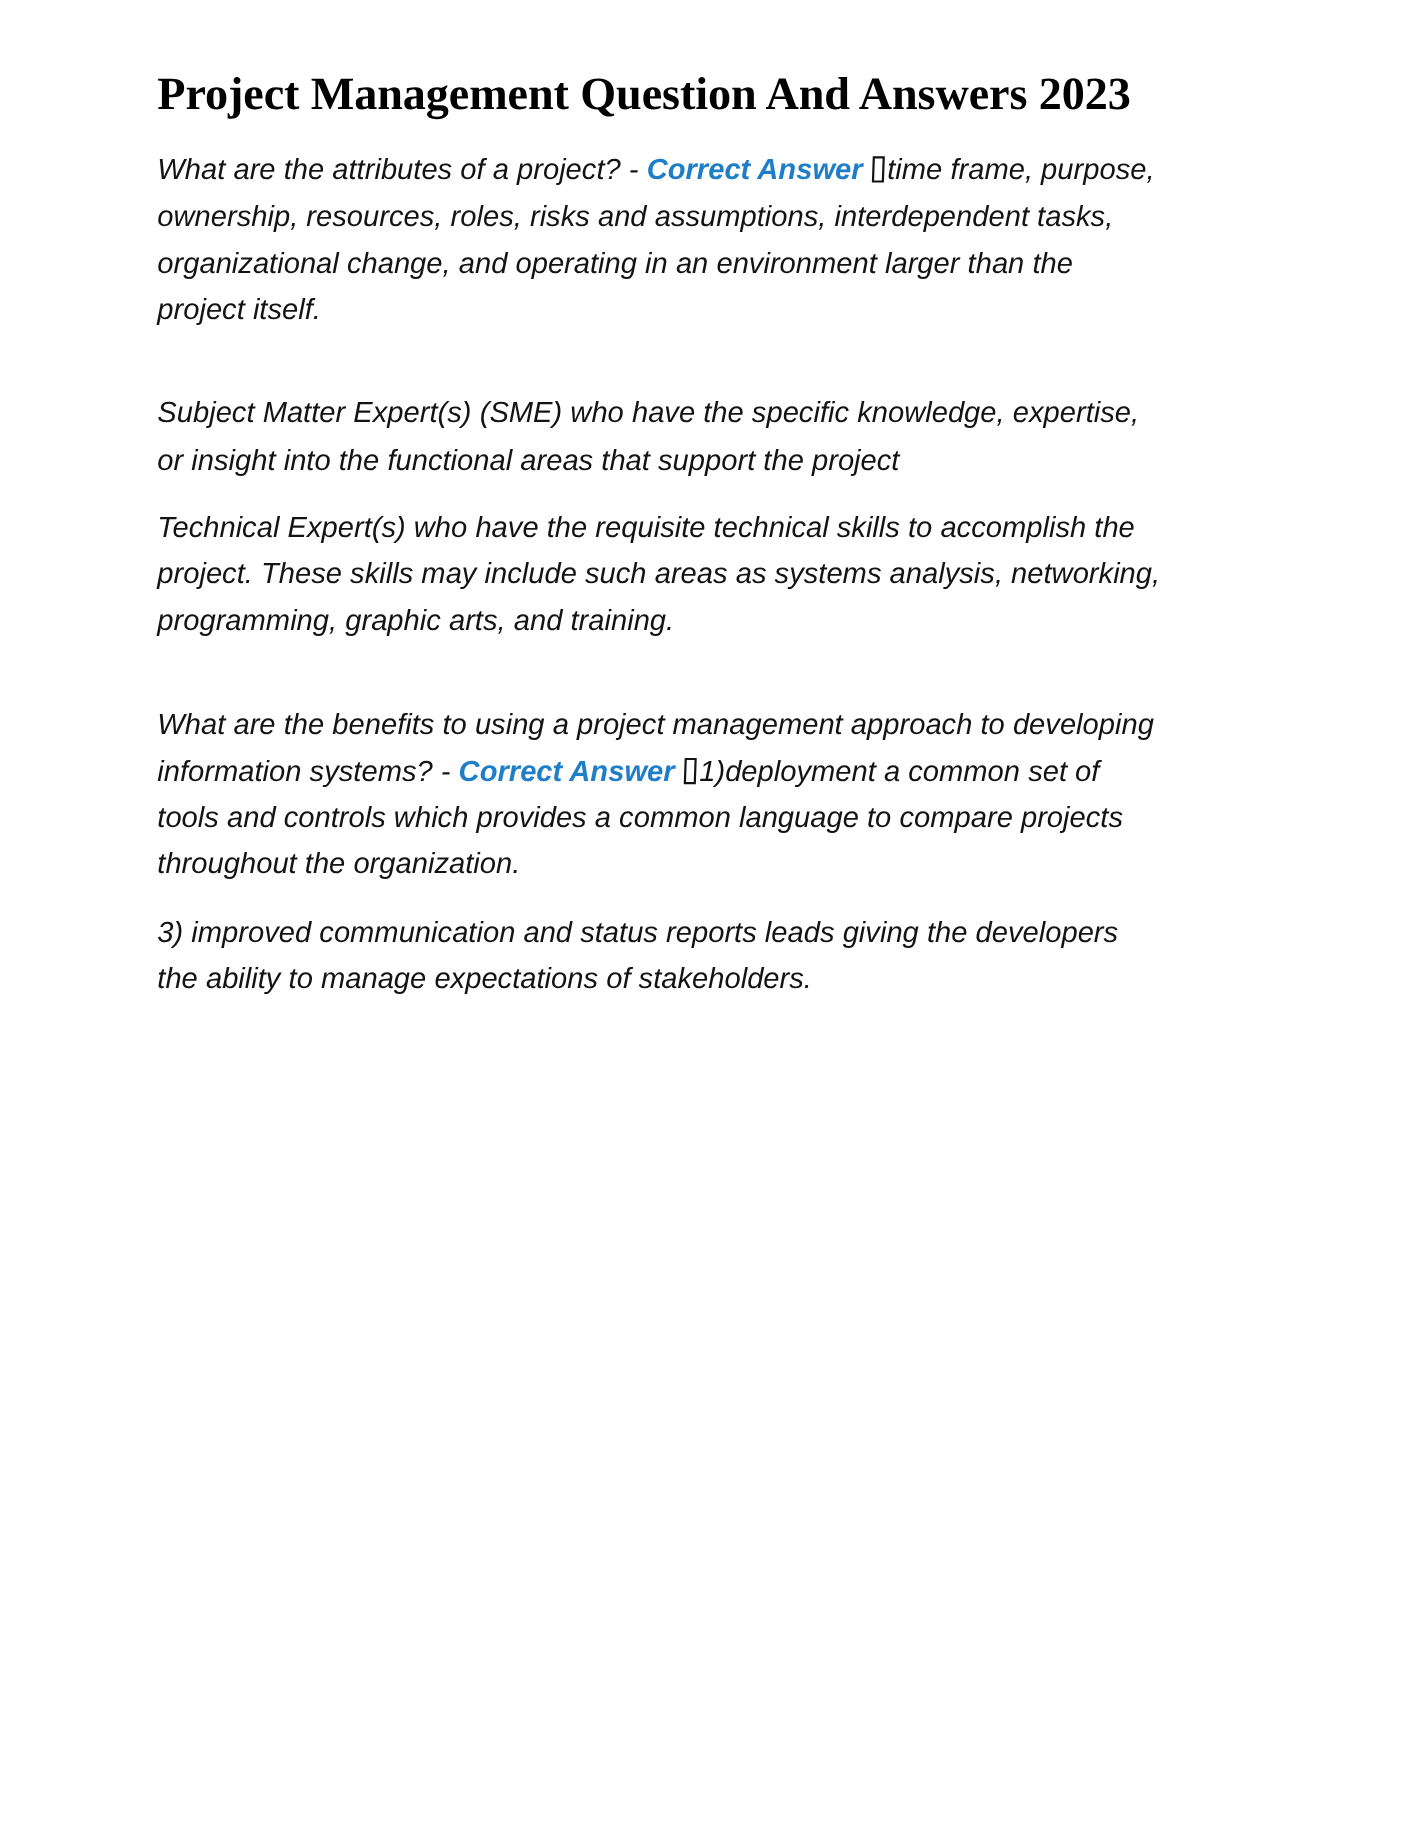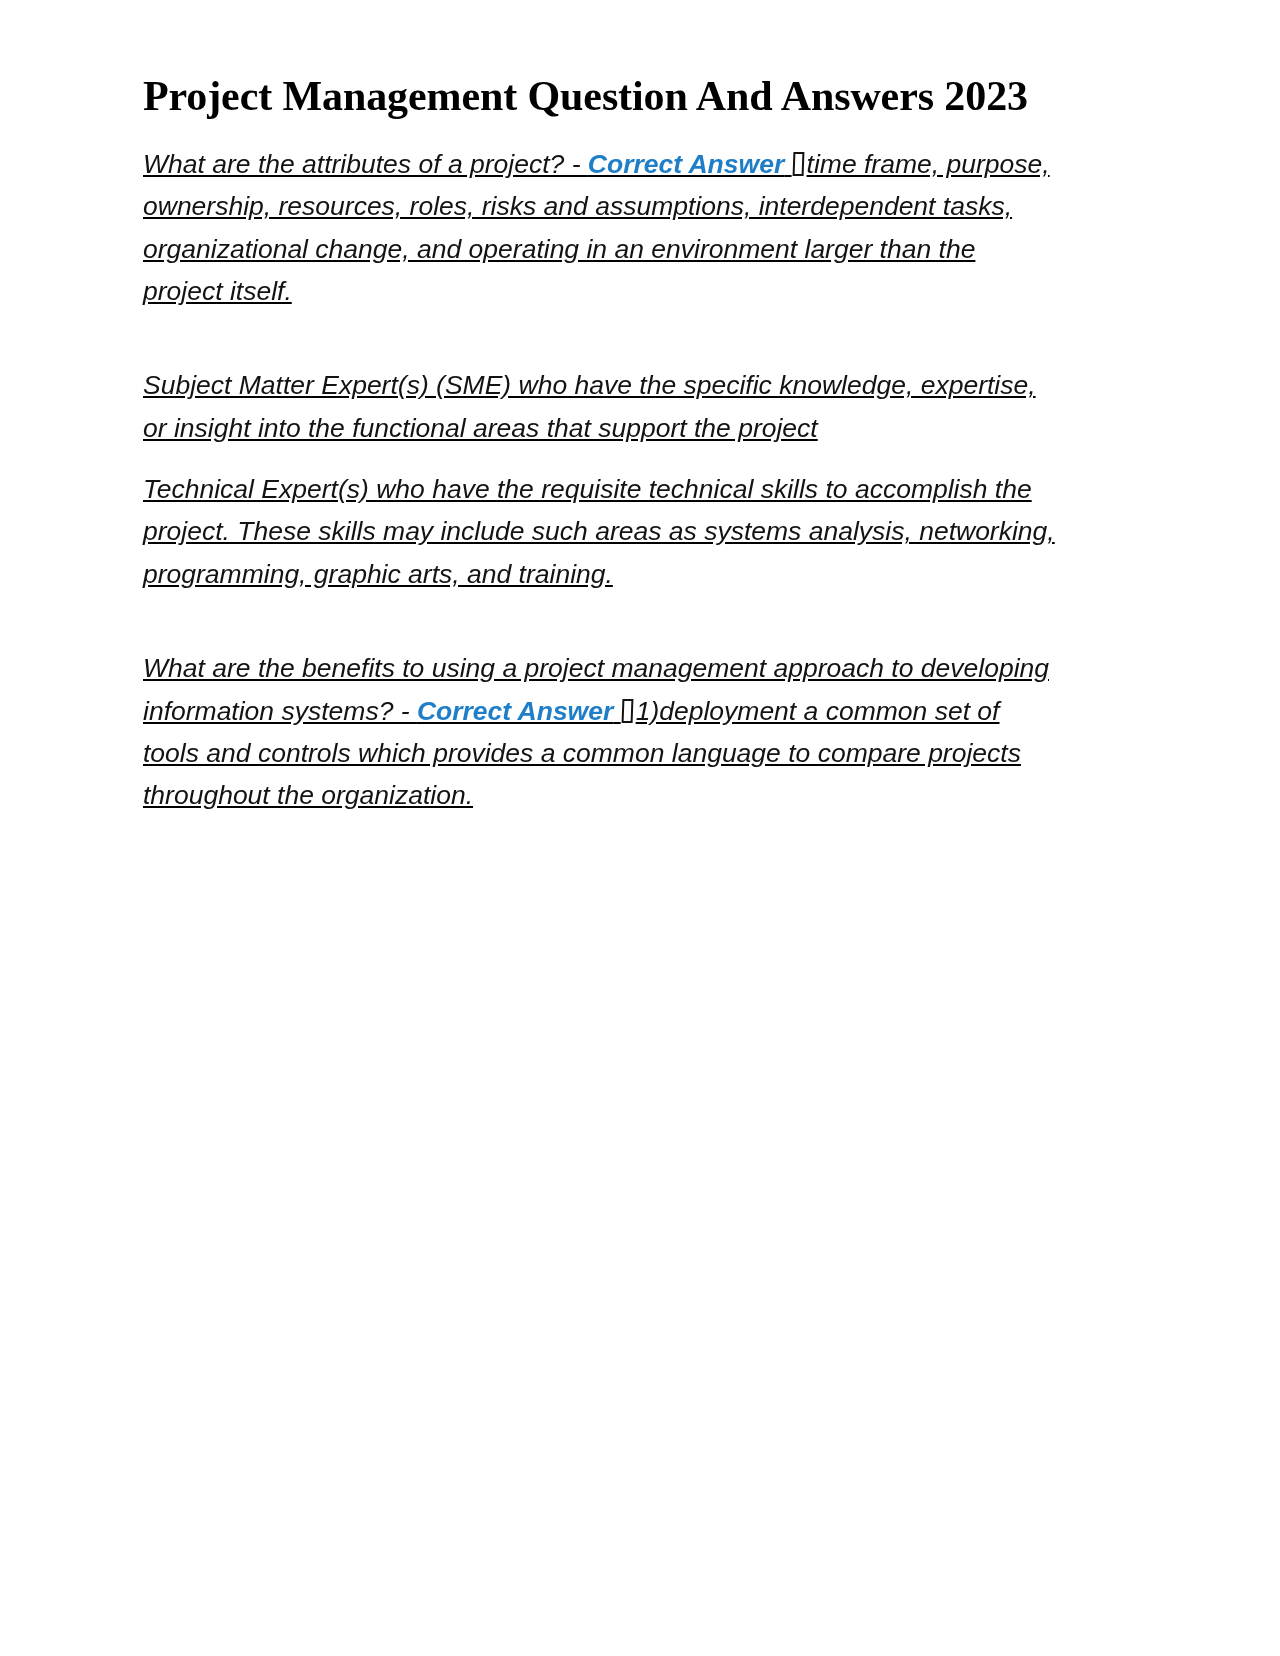--- a/index.html
+++ b/index.html
@@ -12,35 +12,34 @@
     position: relative;
     width: 1280px;
     height: 1656px;
     background: #ffffff;
     box-sizing: border-box;
     overflow: hidden;
   }
   .content {
     position: absolute;
     left: 143px;
-    top: 72px;
+    top: 62px;
     width: 915px;
   }
   .doc-title {
     font-family: "Liberation Serif", "DejaVu Serif", serif;
     font-weight: 700;
     font-size: 42px;
     line-height: 1.16;
     color: #000000;
     margin: 0 0 22px 0;
     letter-spacing: -0.1px;
   }
   .qa-block {
     margin: 0 0 52px 0;
-    text-decoration: underline;
   }
   .qa-block:last-child {
     margin-bottom: 0;
   }
   .para {
     font-family: "Liberation Sans", "DejaVu Sans", sans-serif;
     font-style: italic;
     font-size: 26.5px;
     line-height: 1.60;
     color: #131313;
@@ -83,16 +82,17 @@
       <p class="para"><span>What are the attributes of a project? - </span><span class="ca">Correct Answer</span><span class="sp"> </span><span class="tofu"></span><span>time frame, purpose, ownership, resources, roles, risks and assumptions, interdependent tasks, organizational change, and operating in an environment larger than the project itself.</span></p>
     </div>
 
     <div class="qa-block">
       <p class="para">Subject Matter Expert(s) (SME) who have the specific knowledge, expertise, or insight into the functional areas that support the project</p>
       <p class="para">Technical Expert(s) who have the requisite technical skills to accomplish the project. These skills may include such areas as systems analysis, networking, programming, graphic arts, and training.</p>
     </div>
 
     <div class="qa-block">
       <p class="para"><span>What are the benefits to using a project management approach to developing information systems? - </span><span class="ca">Correct Answer</span><span class="sp"> </span><span class="tofu"></span><span>1)deployment a common set of tools and controls which provides a common language to compare projects throughout the organization.</span></p>
+      <p class="para">3) improved communication and status reports leads giving the developers the ability to manage expectations of stakeholders.</p>
     </div>
 
   </div>
 </div>
 
 </body></html>

